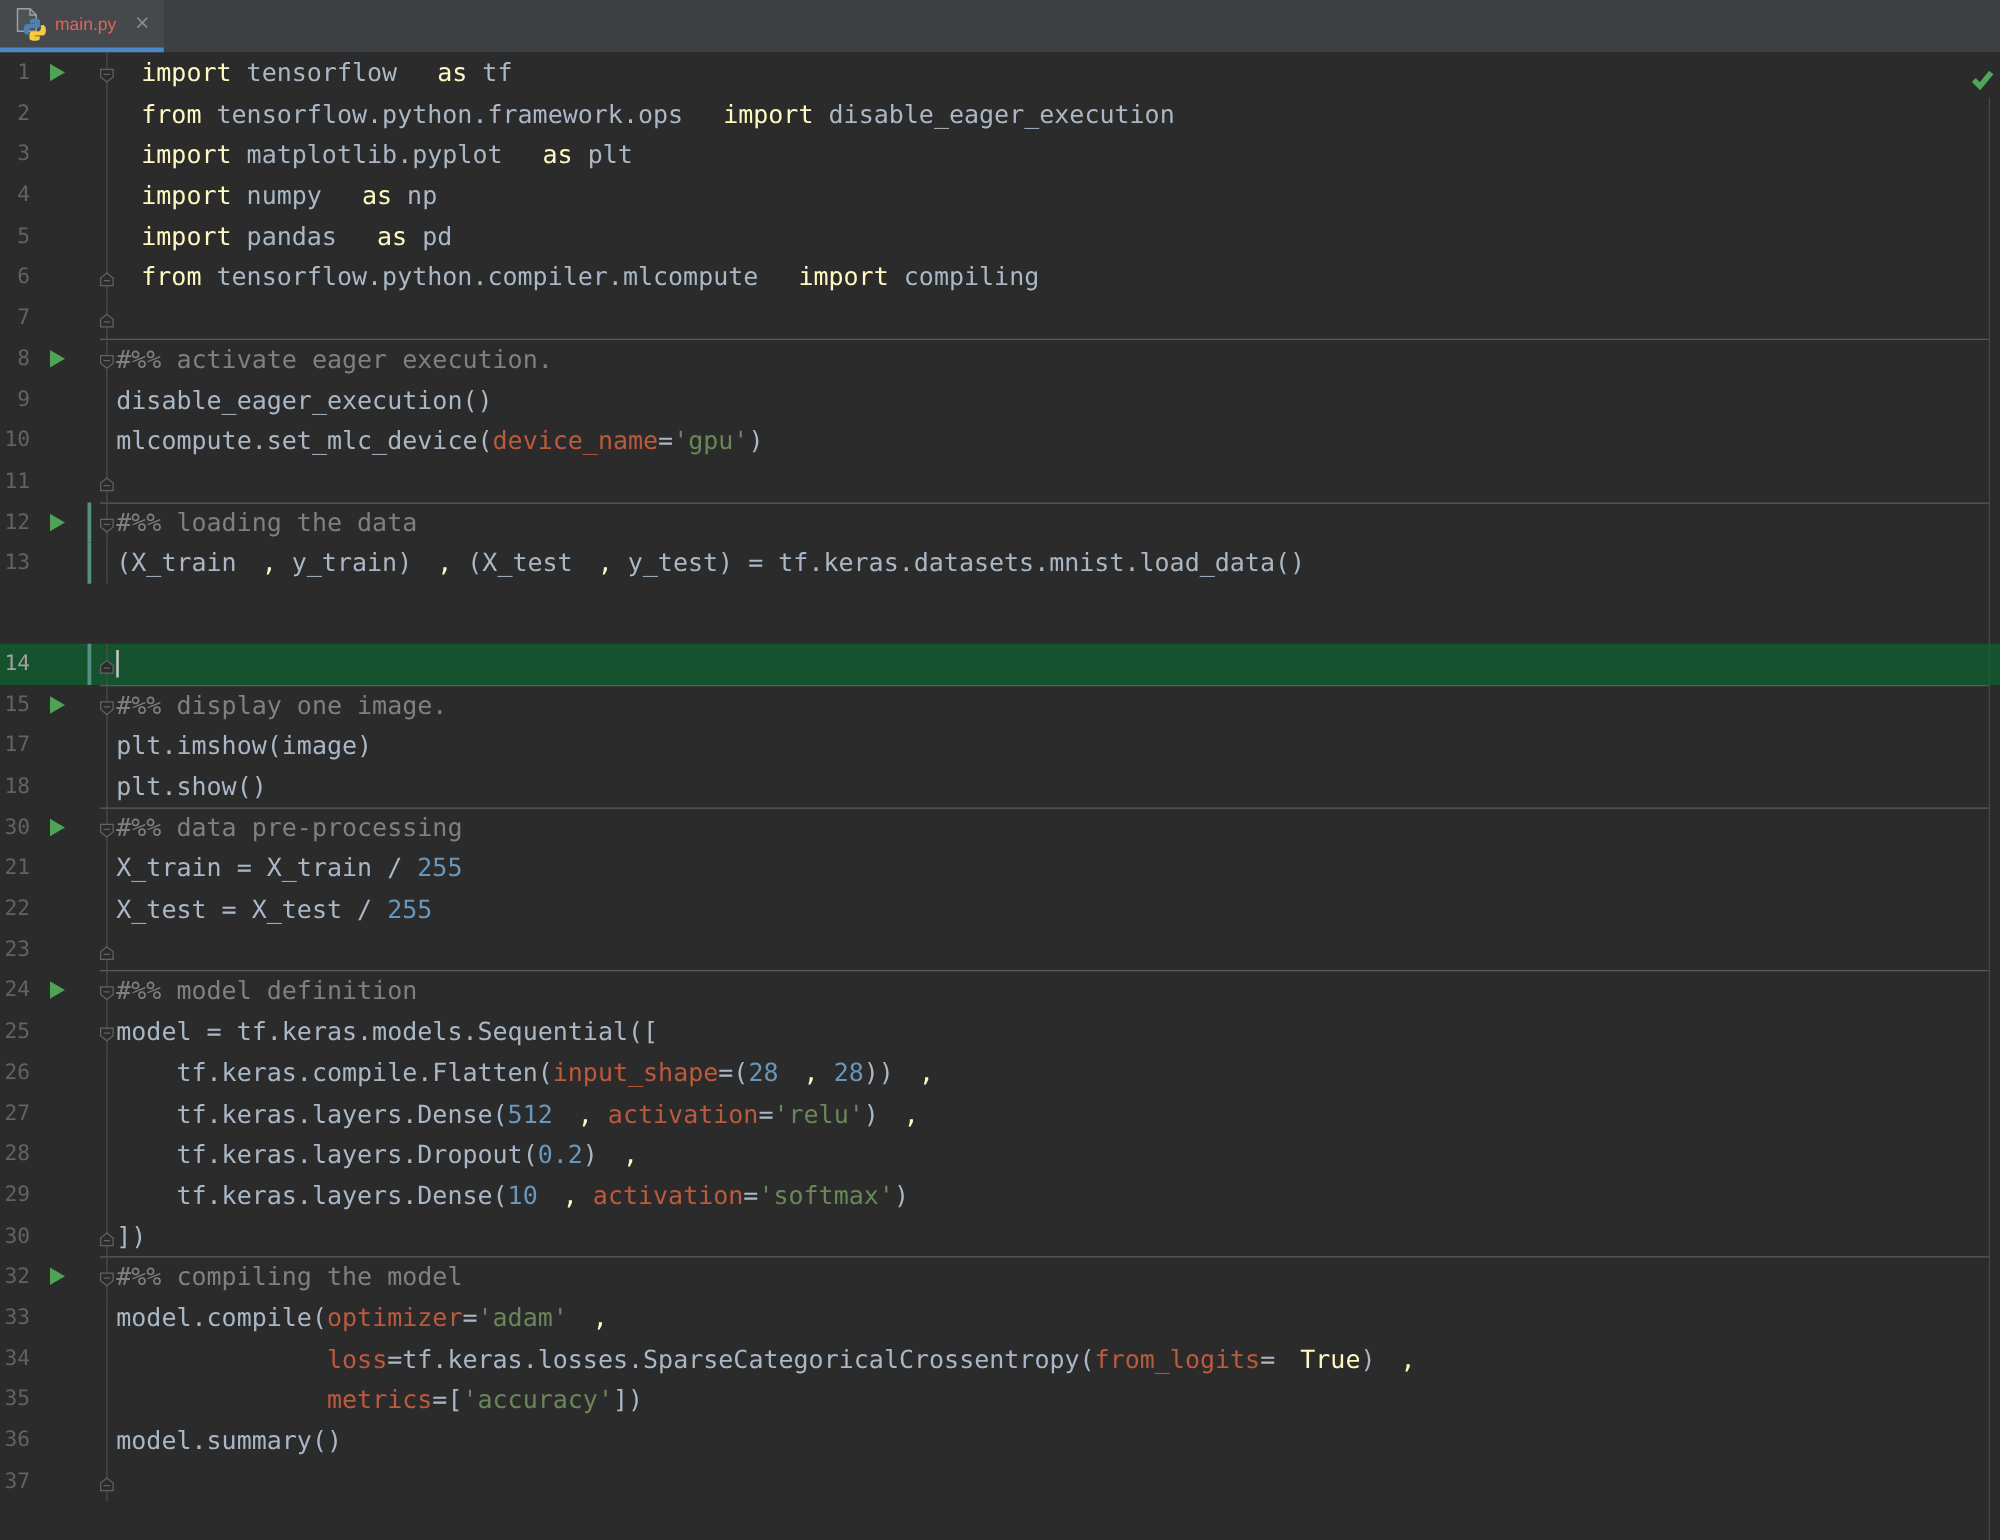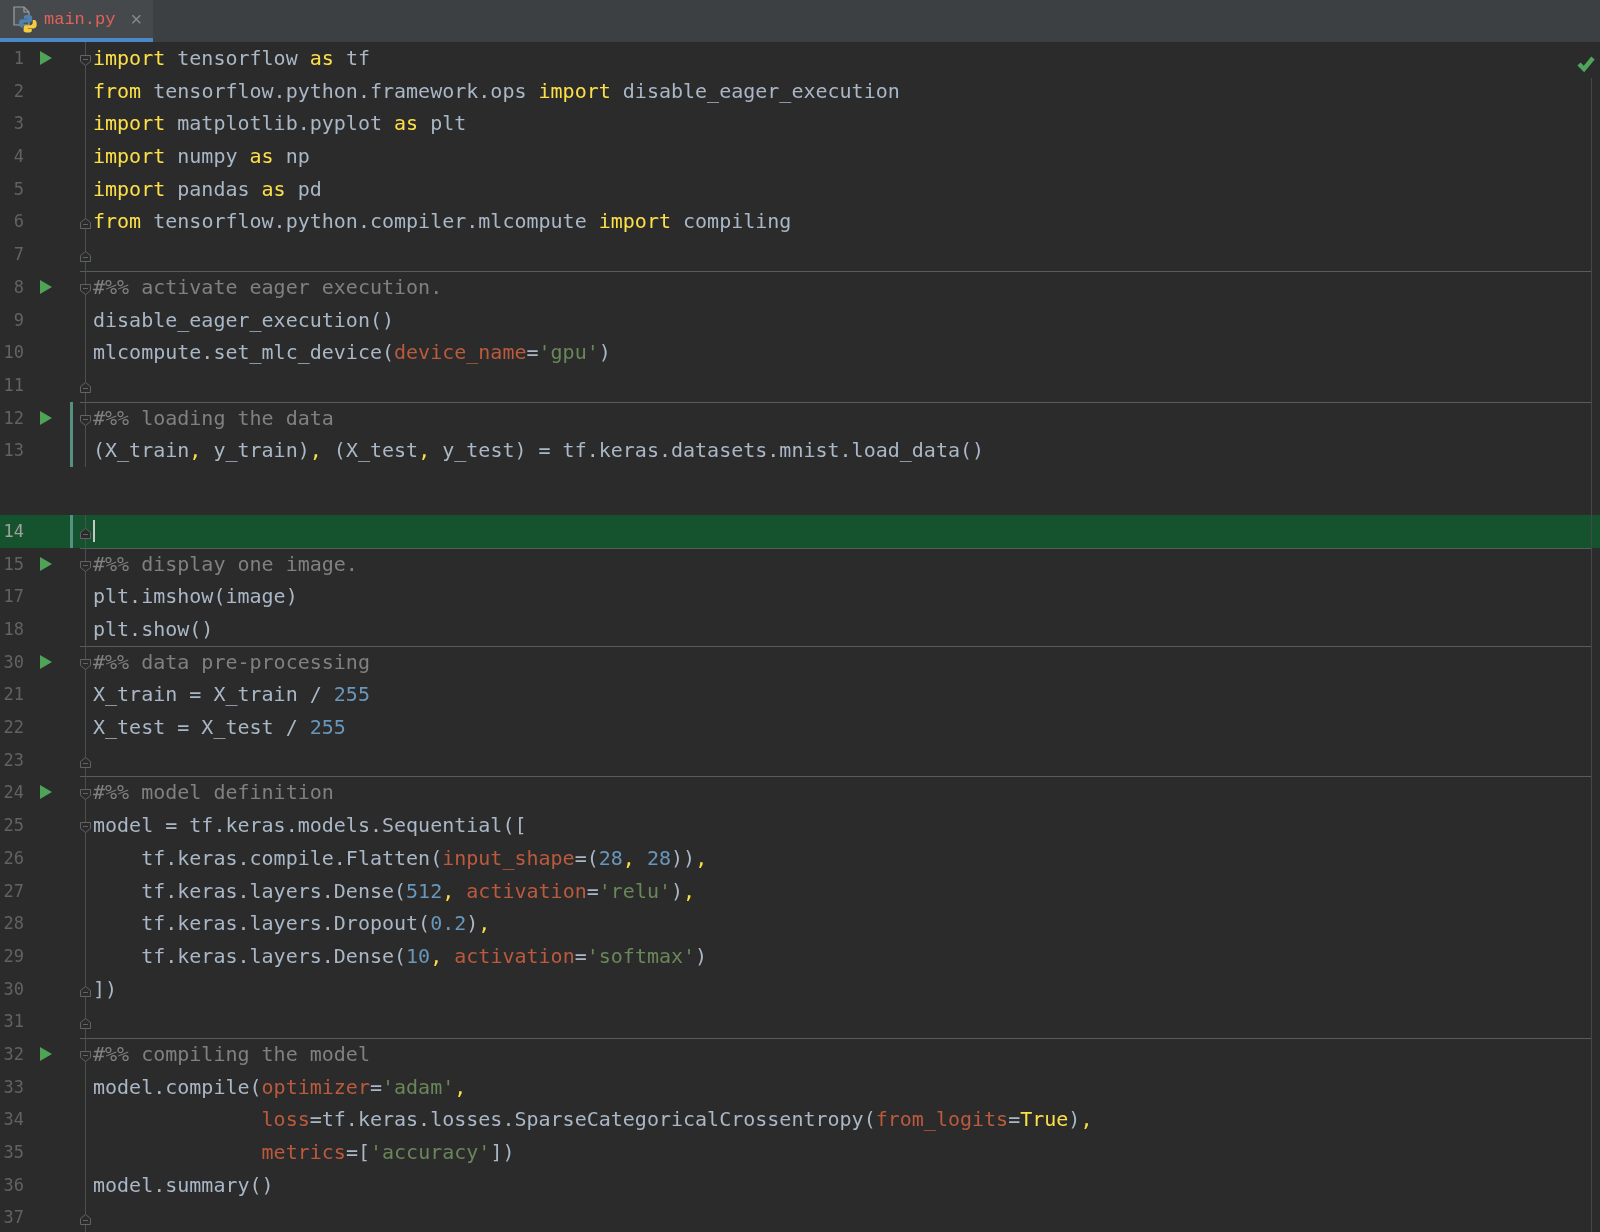--- a/index.html
+++ b/index.html
@@ -8,21 +8,21 @@
     background:#2b2b2b;font-family:"DejaVu Sans Mono",monospace;
   }
   
   .tabbar{height:42px;background:#3d4042;display:flex;align-items:stretch;}
   .tab{
     display:flex;align-items:center;gap:7px;padding:0 11px;
     background:#46494b;border-bottom:4px solid #4a88c7;box-sizing:border-box;
     cursor:default;
   }
   .pyicon{display:flex;align-items:center;}
-  .tab-title{color:#e2625a;font-family:Liberation Mono, monospace;font-size:17px;}
+  .tab-title{color:#e2625a;font-family:Liberation Sans, sans-serif;font-size:14px;}
   .tab-close{color:#868a8d;font-size:20px;margin-left:8px;font-family:"Liberation Sans",sans-serif;line-height:1;}
   
   .editor{position:absolute;top:42px;left:0;right:0;bottom:0;background:#2b2b2b;}
   .row{display:flex;height:32.7px;position:relative;}
   .row.current{background:#14532d;margin-top:48px;}
   .cellsep{position:absolute;left:80px;right:8px;top:0;height:1px;background:#595c5e;}
   .col-num{
     width:30px;text-align:right;padding-right:6px;box-sizing:border-box;
     color:#606366;font-size:17px;line-height:32.7px;flex:none;
   }
@@ -32,21 +32,21 @@
     position:absolute;left:10px;top:9px;width:0;height:0;
     border-left:12px solid #4ea357;border-top:7px solid transparent;border-bottom:7px solid transparent;
   }
   .col-chg{width:14px;position:relative;flex:none;}
   .chgbar{position:absolute;left:12px;top:0;bottom:0;width:2.5px;background:#549180;}
   .col-fold{width:21px;position:relative;flex:none;}
   .foldline{position:absolute;left:13px;top:0;bottom:0;width:1px;background:#4c4e50;}
   .foldmark{position:absolute;left:7px;top:10px;width:13px;height:13px;}
   .col-code{flex:1;white-space:pre;font-size:20px;line-height:32.7px;position:relative;color:#a9b7c6;}
   .caret{position:absolute;left:0;top:5px;width:2px;height:22px;background:#c7c7c7;}
-  .tok-kw{color:#fde047;}
+  .tok-kw{color:#fef9c3;margin-left:20px;}
   .tok-txt{color:#a9b7c6;}
   .tok-com{color:#808080;}
   .tok-str{color:#6a8759;}
   .tok-num{color:#6897bb;}
   .tok-arg{color:#bc5a3d;text-align:center;}
   .right-line{position:absolute;left:1591px;top:36px;bottom:0;width:1px;background:#454748;}
   .check{position:absolute;left:1576px;top:11px;width:20px;height:20px;}
 </style>
 </head>
 <body>
@@ -391,33 +391,20 @@
         <div class="col-fold">
           <div class="foldline"></div>
           <div class="foldmark"><svg width="13" height="13" viewBox="0 0 13 13">
               <path d="M1.5 11.5 H11.5 V5.5 L6.5 1.5 L1.5 5.5 Z" fill="#2b2b2b" stroke="#606366"></path>
               <line x1="4" y1="7.5" x2="9" y2="7.5" stroke="#606366"></line>
             </svg></div>
         </div>
         <div class="col-code"><span class="tok-txt">])</span></div>
       </div>
       <div class="row">
-        <div class="col-num">31</div>
-        <div class="col-run"></div>
-        <div class="col-chg"></div>
-        <div class="col-fold">
-          <div class="foldline"></div>
-          <div class="foldmark"><svg width="13" height="13" viewBox="0 0 13 13">
-              <path d="M1.5 11.5 H11.5 V5.5 L6.5 1.5 L1.5 5.5 Z" fill="#2b2b2b" stroke="#606366"></path>
-              <line x1="4" y1="7.5" x2="9" y2="7.5" stroke="#606366"></line>
-            </svg></div>
-        </div>
-        <div class="col-code"></div>
-      </div>
-      <div class="row">
         <div class="cellsep"></div>
         <div class="col-num">32</div>
         <div class="col-run">
           <div class="run-arrow"></div>
         </div>
         <div class="col-chg"></div>
         <div class="col-fold">
           <div class="foldline"></div>
           <div class="foldmark"><svg width="13" height="13" viewBox="0 0 13 13">
               <path d="M1.5 1.5 H11.5 V7.5 L6.5 11.5 L1.5 7.5 Z" fill="#2b2b2b" stroke="#606366"></path>

